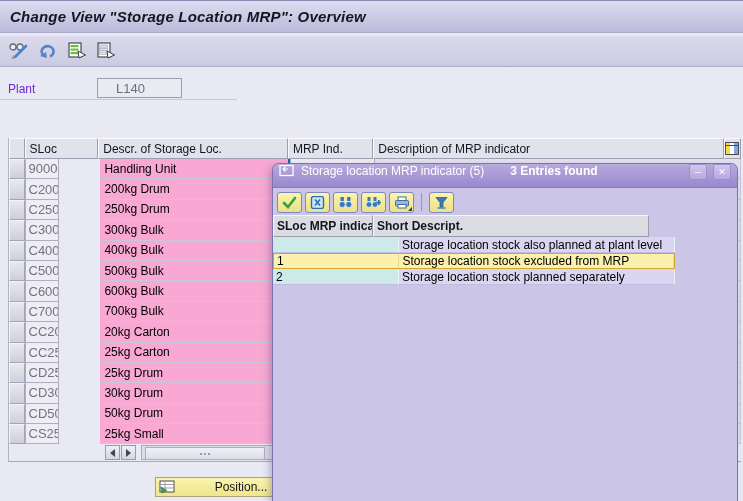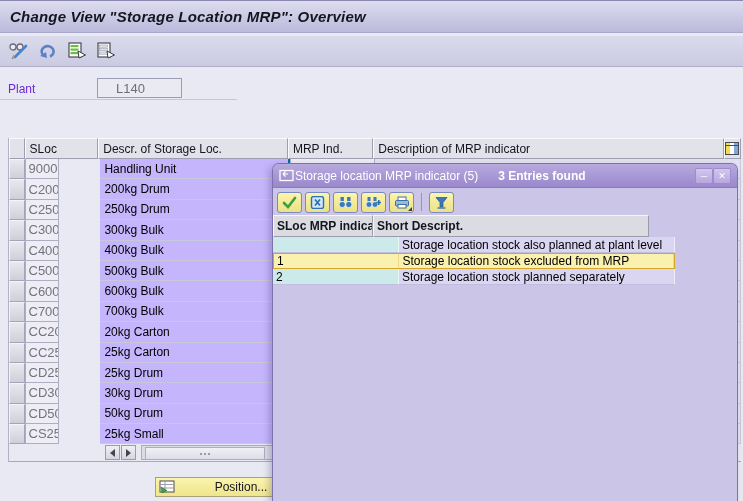--- a/index.html
+++ b/index.html
@@ -51,21 +51,21 @@
   .sel{
     width:16px;background:linear-gradient(#E8E8EE,#CFCFD9);
     border-top:1px solid #F4F4F8;border-left:1px solid #F4F4F8;
     border-right:1px solid #A4A4B8;border-bottom:1px solid #A4A4B8;
   }
   .sloc{
     width:36px;background:#EEEDF6;border:1px solid #AEAEC2;border-top:none;
     font-size:13px;color:#73737E;padding-left:3px;
   }
   .descr{
-    width:196px;background:#c4b5fd;border-right:2px solid #0369a1;border-bottom:1px solid #C8C8DC;
+    width:196px;background:#f9a8d4;border-right:2px solid #0369a1;border-bottom:1px solid #C8C8DC;
     font-size:12px;color:#000;padding-left:4px;margin-left:41px;
   }
   .mrp{
     width:88px;background:#EEEDF6;border:1px solid #AEAEC2;border-top:none;padding-left:3px;font-size:13px;color:#73737E;
   }
   .mrpd{
     width:380px;background:#E3E2EF;border-right:1px solid #C8C8DC;border-bottom:1px solid #C8C8DC;
     font-size:12px;color:#000;padding-left:4px;
   }
   
@@ -95,21 +95,21 @@
   
   #popup{
     position:absolute;left:272px;top:163px;width:466px;height:338px;box-sizing:border-box;z-index:10;
     background:#CBC5E7;border:1px solid #7E72AC;border-bottom:none;
     border-radius:7px 7px 0 0;
     box-shadow:-3px 3px 7px rgba(70,60,110,0.30);
   }
   #popup .ptitle{
     height:23px;border-radius:6px 6px 0 0;
     background:linear-gradient(#B7AADD,#9A88CC);
-    display:flex;align-items:center;padding:0 6px;
+    display:flex;padding:0 6px;gap:6px;
     border-bottom:1px solid #8C7CBE;
   }
   #popup .ptitle .txt{color:#FFFFFF;font-size:12px;white-space:nowrap;}
   #popup .ptitle .entries{margin-left:20px;font-weight:bold;}
   #popup .ptitle .spacer{flex:1;}
   .winbtn{
     width:16px;height:14px;border-radius:2px;background:linear-gradient(#D2C7EE,#B6A7E0);
     border:1px solid #9D8DCC;color:#FFF;font-size:9px;line-height:12px;text-align:center;
     display:flex;align-items:center;justify-content:center;
   }

